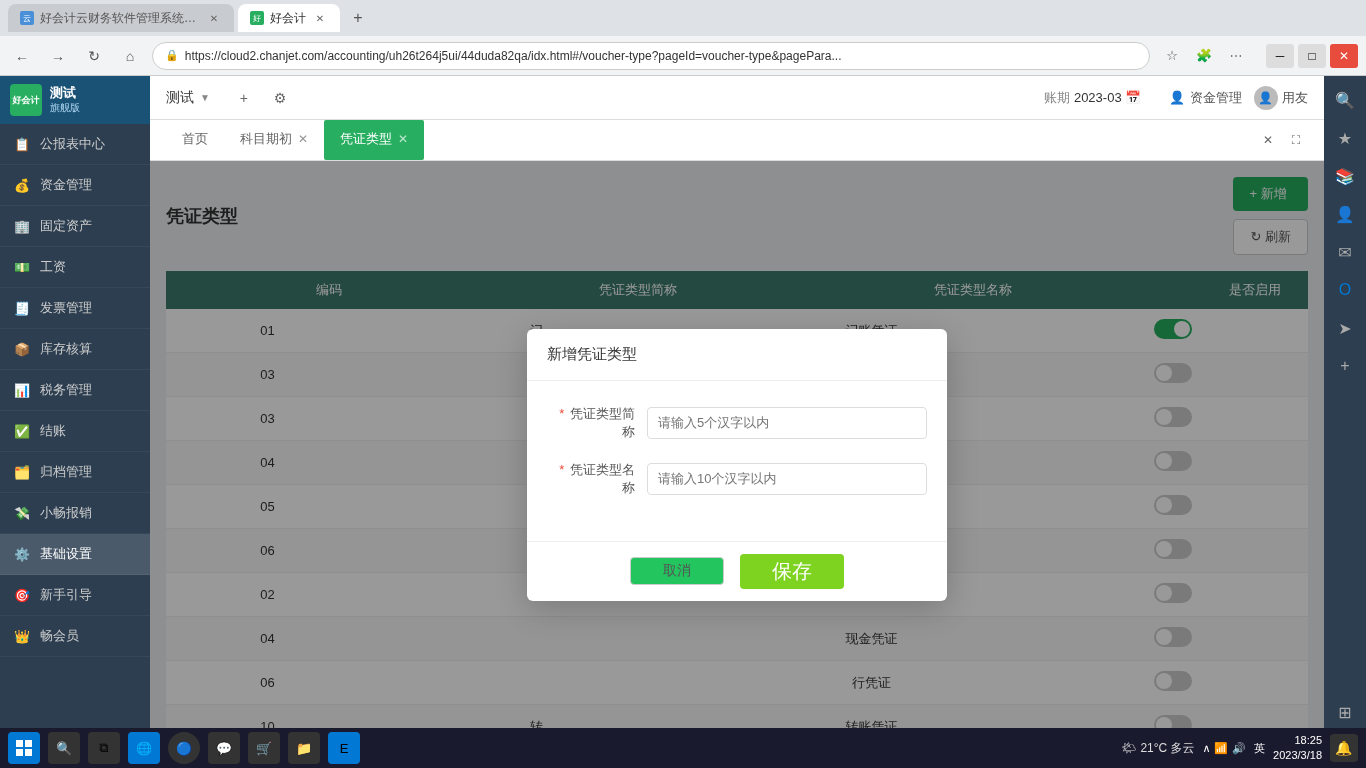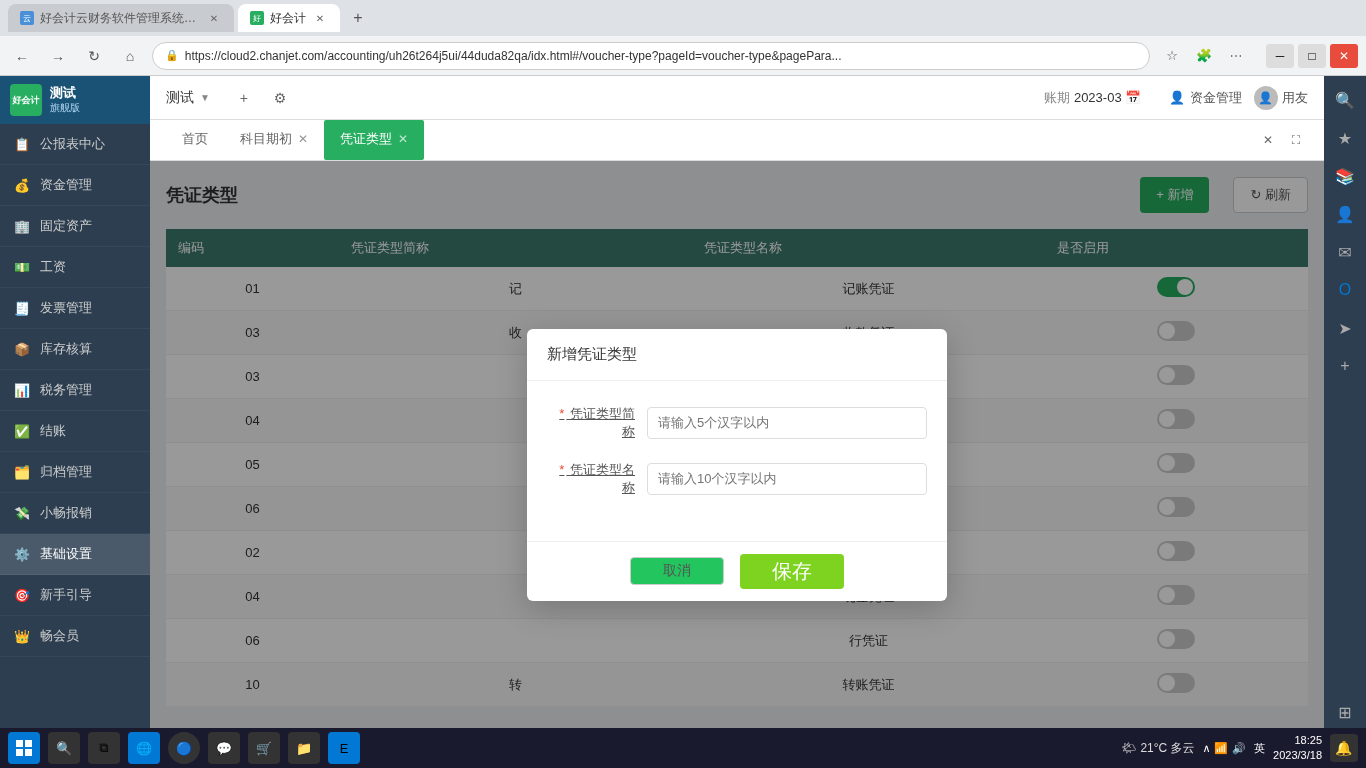--- a/index.html
+++ b/index.html
@@ -64,45 +64,45 @@
     .page-tab-close { font-size: 12px; cursor: pointer; opacity: 0.7; }
     .tab-window-controls { margin-left: auto; display: flex; gap: 4px; }
     .tab-win-btn { width: 24px; height: 24px; border-radius: 2px; display: flex; align-items: center; justify-content: center; cursor: pointer; color: #666; font-size: 12px; }
 
     
     .content-area { flex: 1; overflow-y: auto; padding: 16px; position: relative; }
 
     
     .page-header { display: flex; align-items: center; justify-content: space-between; margin-bottom: 16px; }
     .page-title { font-size: 18px; font-weight: 600; color: #333; }
-    .page-actions { display: flex; gap: 24px; }
+    .page-actions { display: flex; gap: 8px; flex-direction: column; }
     .btn-primary { background: #27ae60; color: #fff; border: none; padding: 8px 16px; border-radius: 4px; cursor: pointer; font-size: 13px; display: flex; align-items: center; gap: 4px; }
     .btn-default { background: #fff; color: #555; border: 1px solid #ccc; padding: 8px 16px; border-radius: 4px; cursor: pointer; font-size: 13px; display: flex; align-items: center; gap: 4px; }
 
     
     .data-table { width: 100%; border-collapse: collapse; background: #fff; }
-    .data-table th { background: #3d7a6b; color: #fff; padding: 10px 12px; font-size: 13px; font-weight: 500; text-align: left; }
+    .data-table th { background: #3d7a6b; color: #fff; padding: 10px 27px; font-size: 13px; font-weight: 500; text-align: right; }
     .data-table td { padding: 10px 12px; font-size: 13px; color: #333; text-align: center; border-bottom: 1px solid #eee; }
     .data-table tr:nth-child(even) td { background: #f9f9f9; }
 
     
     .toggle { width: 38px; height: 20px; border-radius: 10px; cursor: pointer; position: relative; display: inline-block; }
     .toggle.on { background: #27ae60; }
     .toggle.off { background: #ccc; }
     .toggle-knob { width: 16px; height: 16px; background: #fff; border-radius: 50%; position: absolute; top: 2px; transition: left 0.2s; }
     .toggle.on .toggle-knob { left: 20px; }
     .toggle.off .toggle-knob { left: 2px; }
 
     
     .modal-overlay { position: absolute; top: 0; left: 0; right: 0; bottom: 0; background: rgba(0,0,0,0.4); display: flex; align-items: center; justify-content: center; z-index: 100; }
     .modal { background: #fff; border-radius: 6px; width: 420px; box-shadow: 0 8px 32px rgba(0,0,0,0.2); overflow: hidden; }
     .modal-header { padding: 16px 20px; border-bottom: 1px solid #eee; font-size: 15px; font-weight: 500; color: #333; display: flex; align-items: center; justify-content: space-between; }
     .modal-body { padding: 24px 20px; }
     .form-row { display: flex; align-items: center; margin-bottom: 20px; }
-    .form-label { width: 100px; font-size: 13px; color: #555; text-align: right; padding-right: 12px; flex-shrink: 0; text-decoration: underline; }
+    .form-label { width: 100px; font-size: 13px; color: #555; text-align: right; padding-right: 12px; flex-shrink: 0; }
     .form-label .required { color: #e74c3c; margin-right: 2px; }
     .form-input { flex: 1; height: 32px; border: 1px solid #ddd; border-radius: 4px; padding: 0 10px; font-size: 13px; color: #333; outline: none; }
     .modal-footer { padding: 12px 20px; border-top: 1px solid #eee; display: flex; align-items: center; justify-content: center; gap: 16px; }
     .btn-cancel { background: #22c55e; color: #555; border: 1px solid #ccc; padding: 4px 32px; border-radius: 4px; cursor: pointer; font-size: 14px; }
     .btn-save { background: #7ed321; color: #fff; border: none; padding: 4px 32px; border-radius: 4px; cursor: pointer; font-size: 20px; }
 
     
     .taskbar { height: 40px; background: #1a1a2e; display: flex; align-items: center; padding: 0 8px; gap: 8px; position: fixed; bottom: 0; width: 1366px; z-index: 200; }
     .taskbar-start { width: 32px; height: 32px; background: #0078d4; border-radius: 4px; display: flex; align-items: center; justify-content: center; cursor: pointer; }
     .taskbar-icon { width: 32px; height: 32px; border-radius: 4px; display: flex; align-items: center; justify-content: center; cursor: pointer; }

